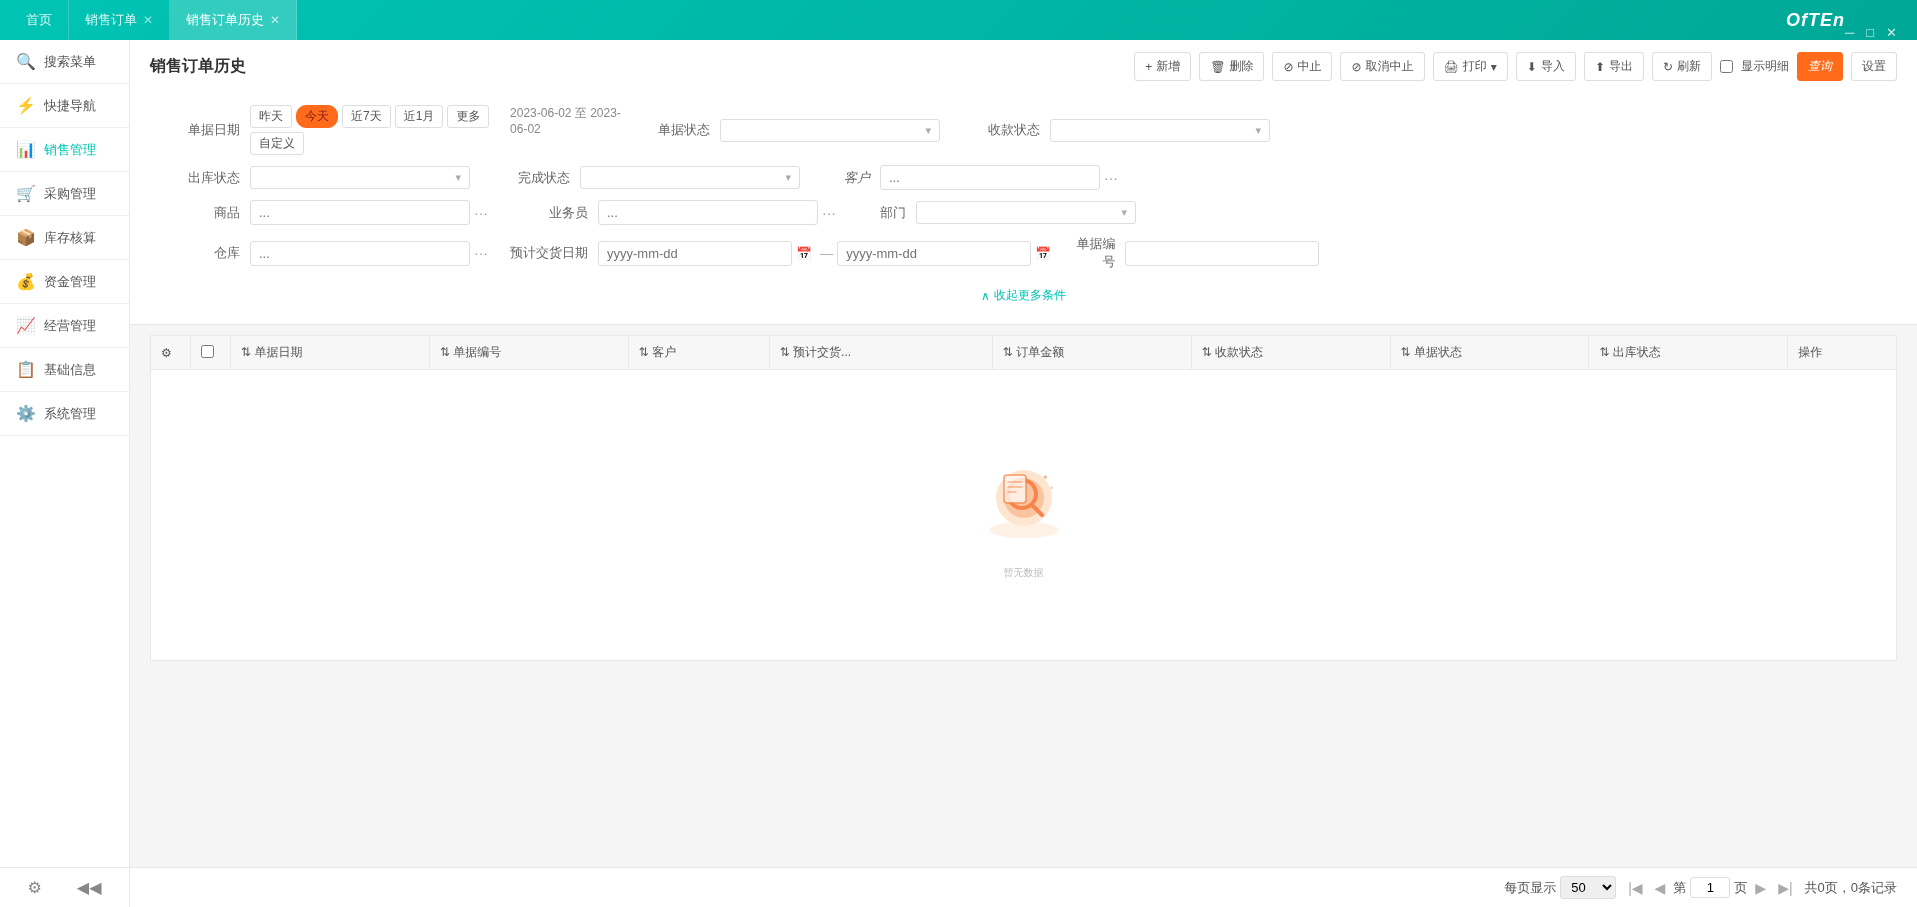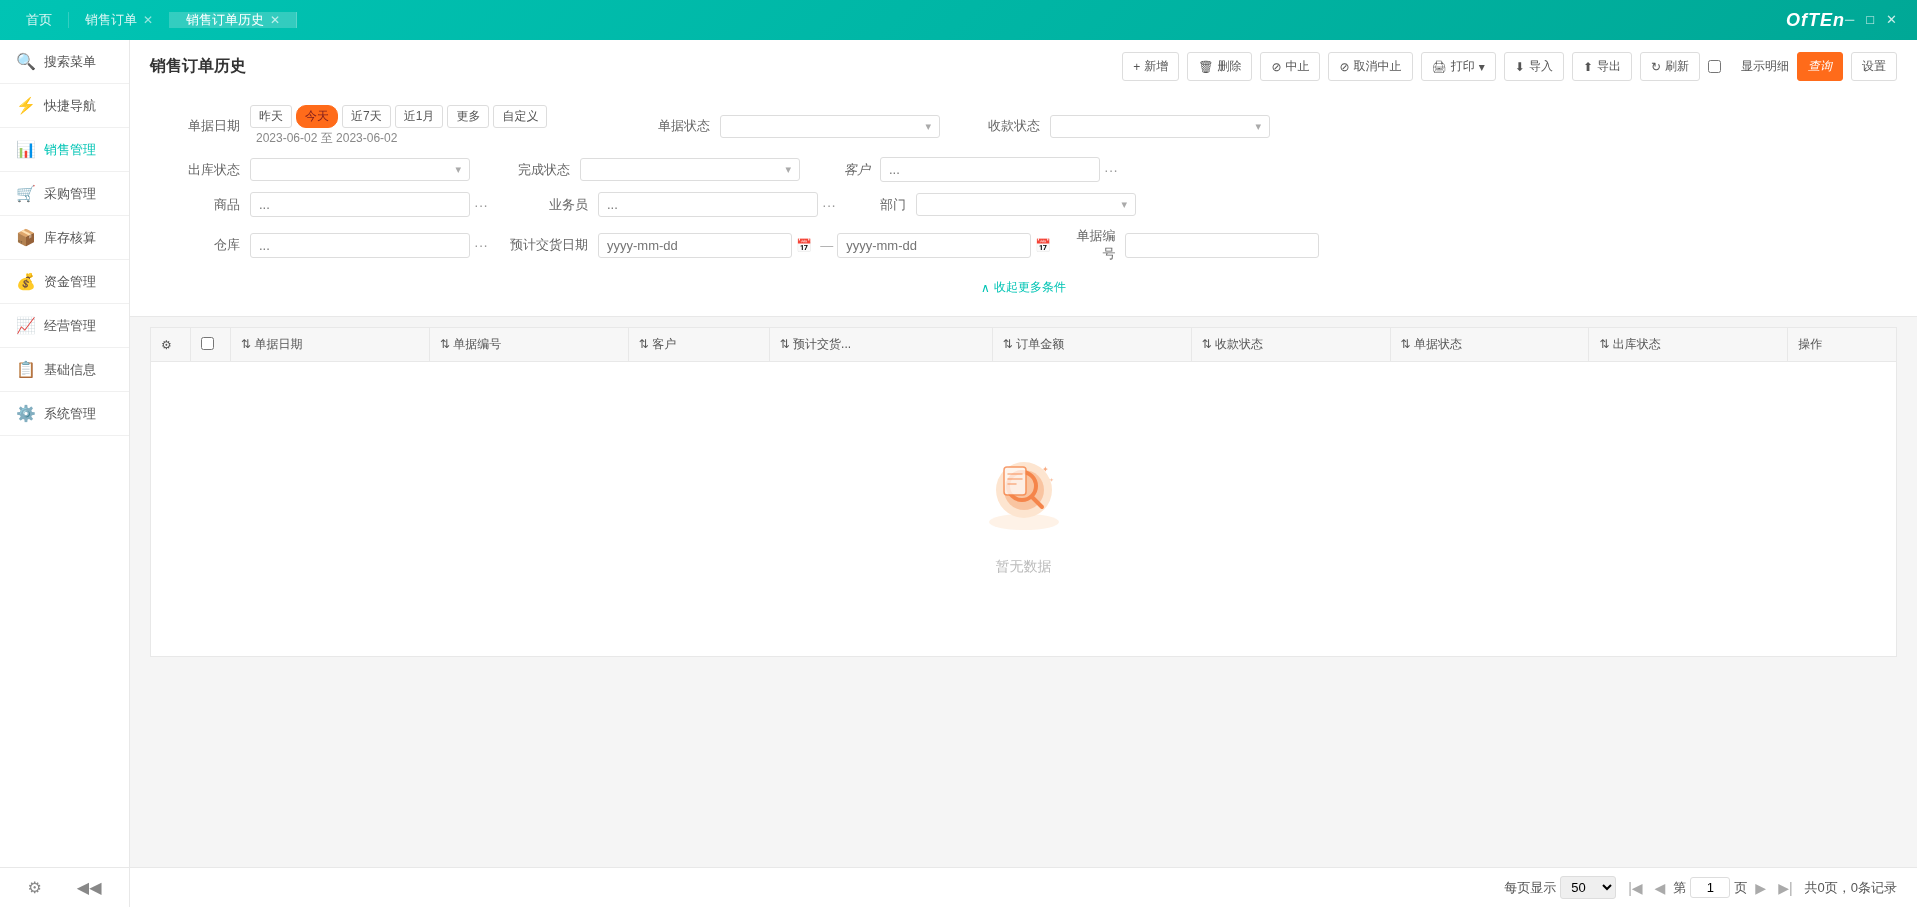--- a/index.html
+++ b/index.html
@@ -3,22 +3,22 @@
   <meta charset="utf-8">
   <style>
     * { margin: 0; padding: 0; box-sizing: border-box; }
     body { font-family: 'Microsoft YaHei', Arial, sans-serif; font-size: 13px; background: #f5f5f5; color: #333; display: flex; flex-direction: column; height: 907px; overflow: hidden; }
 
     
     .top-bar {
       height: 40px;
       background: linear-gradient(135deg, #00c4b4, #00a896);
       display: flex;
-      align-items: flex-start;
-      padding: 12px 10px;
+      align-items: flex-end;
+      padding: 0 10px;
       color: white;
       flex-shrink: 0;
       position: relative;
     }
     .top-bar-tabs {
       display: flex;
       align-items: stretch;
       height: 100%;
       flex: 1;
     }
@@ -133,21 +133,21 @@
       border-radius: 3px;
       cursor: pointer;
       font-size: 12px;
       color: #555;
       white-space: nowrap;
     }
     .toolbar-btn.primary { background: #ff6b1a; color: white; border-color: #ff6b1a; font-style: italic; }
     .checkbox-label {
       display: flex;
       align-items: center;
-      gap: 20px;
+      gap: 8px;
       font-size: 12px;
       color: #555;
       cursor: pointer;
     }
 
     
     .filter-area {
       padding: 12px 20px;
       background: #fff;
     }
@@ -282,21 +282,21 @@
       padding: 80px 0;
       background: #fff;
     }
     .empty-icon {
       width: 100px;
       height: 100px;
       margin-bottom: 16px;
     }
     .empty-text {
       color: #bbb;
-      font-size: 14px;
+      font-size: 10px;
     }
 
     
     .table-footer {
       background: #fff;
       border-top: 1px solid #e8e8e8;
       padding: 8px 20px;
       display: flex;
       align-items: center;
       justify-content: flex-end;
@@ -343,21 +343,21 @@
       transform: translateY(-50%);
       font-size: 18px;
       font-weight: bold;
       color: white;
       font-style: italic;
       letter-spacing: 1px;
     }
 
     .filter-date-section {
       display: flex;
-      flex-direction: column;
+      flex-direction: row;
       gap: 2px;
     }
   </style>
 </head>
 <body>
 
 <div class="top-bar">
   <div class="top-bar-tabs">
     <div class="top-tab">
       <span>首页</span>

